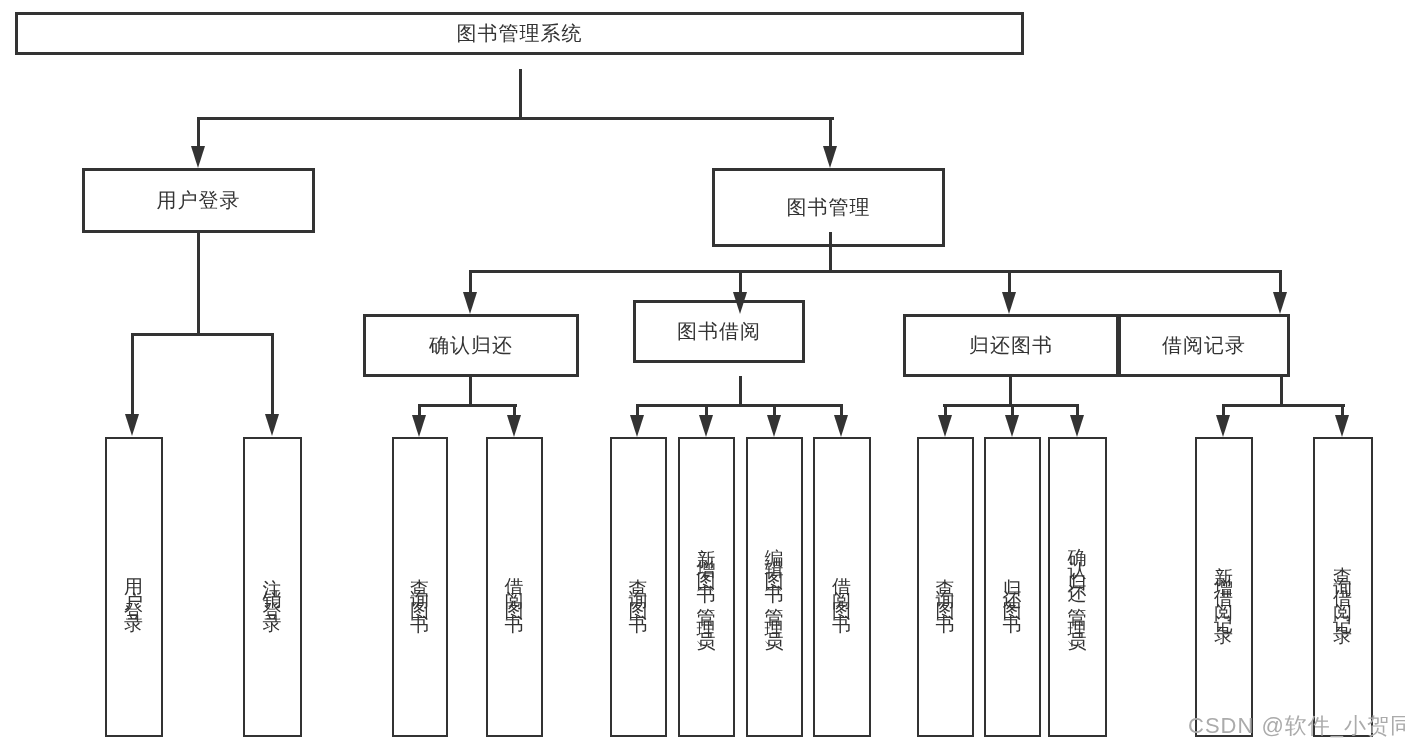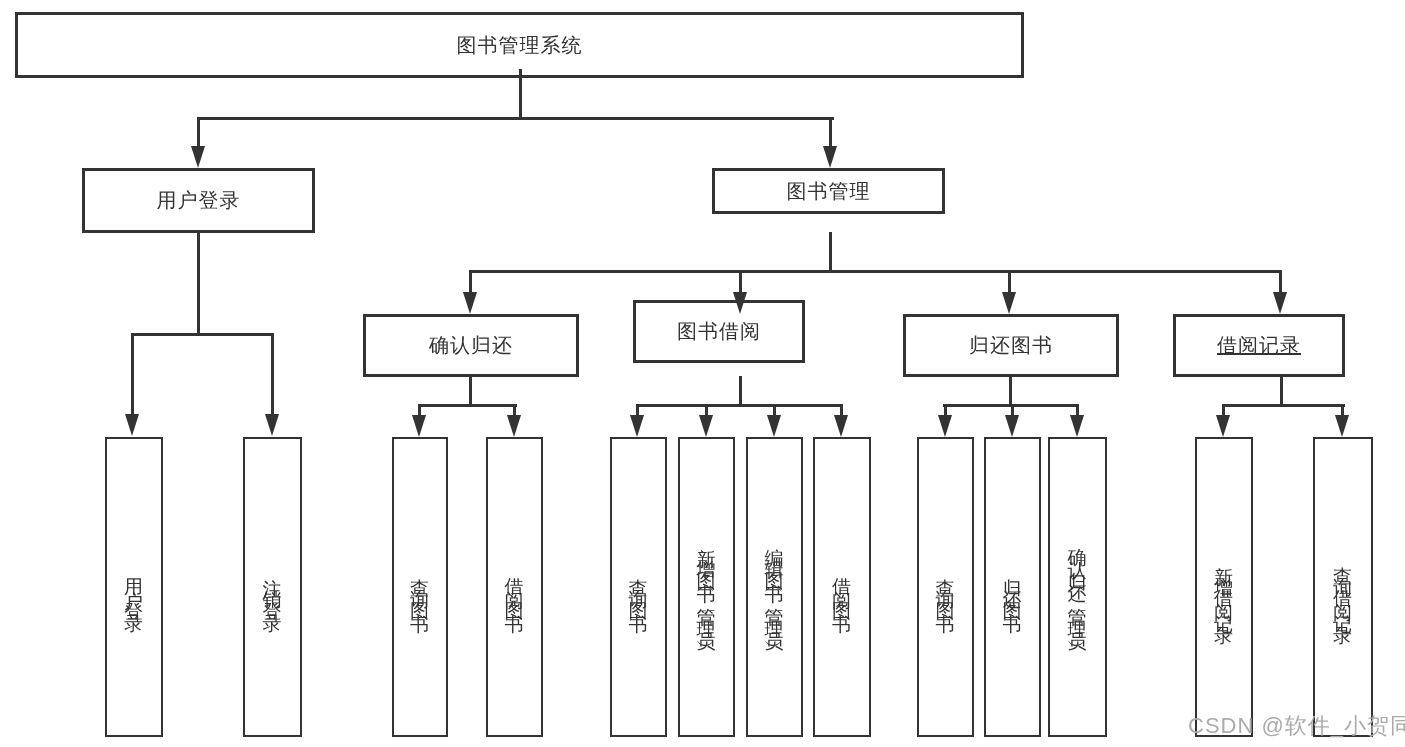--- a/index.html
+++ b/index.html
@@ -26,42 +26,42 @@
   .watermark{
     position:absolute;left:1188px;top:711px;font-size:22px;color:#ababab;
     letter-spacing:1px;white-space:nowrap;z-index:5;
   }
 </style>
 </head>
 <body>
 
 <div class="canvas">
 
-  <div class="box" style="left:15px;top:12px;width:1009px;height:66px;align-items:center;">
+  <div class="box" style="left:15px;top:12px;width:1009px;height:43px;align-items:center;">
     <span class="hlabel">图书管理系统</span>
   </div>
 
   <div class="box" style="left:82px;top:168px;width:233px;height:65px;">
     <span class="hlabel">用户登录</span>
   </div>
 
-  <div class="box" style="left:712px;top:168px;width:233px;height:46px;">
+  <div class="box" style="left:712px;top:168px;width:233px;height:79px;">
     <span class="hlabel">图书管理</span>
   </div>
 
   <div class="box" style="left:363px;top:314px;width:216px;height:63px;">
     <span class="hlabel">确认归还</span>
   </div>
   <div class="box" style="left:633px;top:300px;width:172px;height:63px;">
     <span class="hlabel">图书借阅</span>
   </div>
   <div class="box" style="left:903px;top:314px;width:216px;height:63px;">
     <span class="hlabel">归还图书</span>
   </div>
-  <div class="box" style="left:1173px;top:314px;width:172px;height:63px;text-decoration:underline;">
+  <div class="box" style="left:1118px;top:314px;width:172px;height:63px;">
     <span class="hlabel">借阅记录</span>
   </div>
 
   <div class="box leaf" style="left:105px;top:437px;width:58px;height:300px;">
     <span class="vlabel">用户登录</span>
   </div>
   <div class="box leaf" style="left:243px;top:437px;width:59px;height:300px;">
     <span class="vlabel">注销登录</span>
   </div>
 

